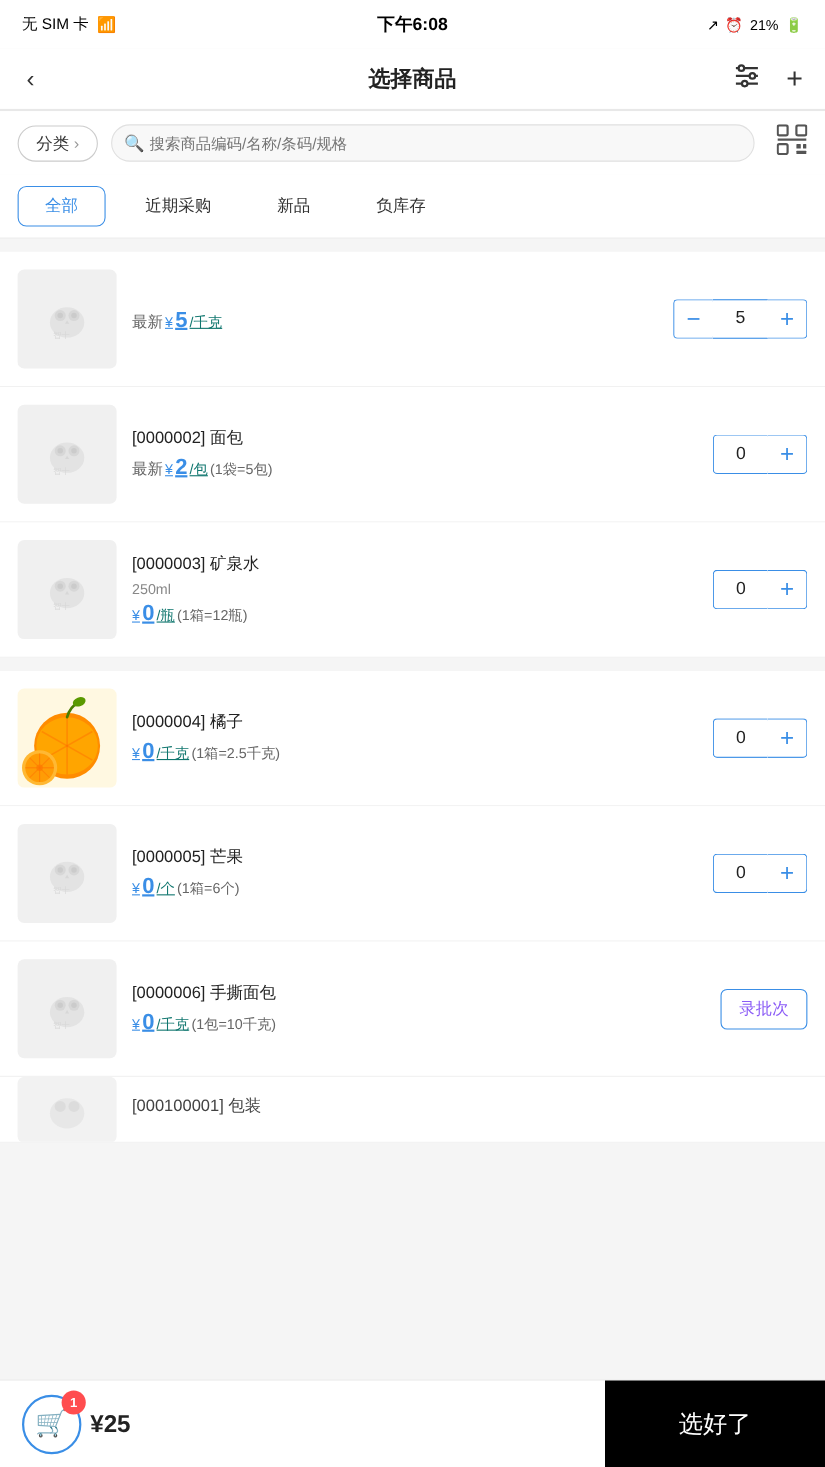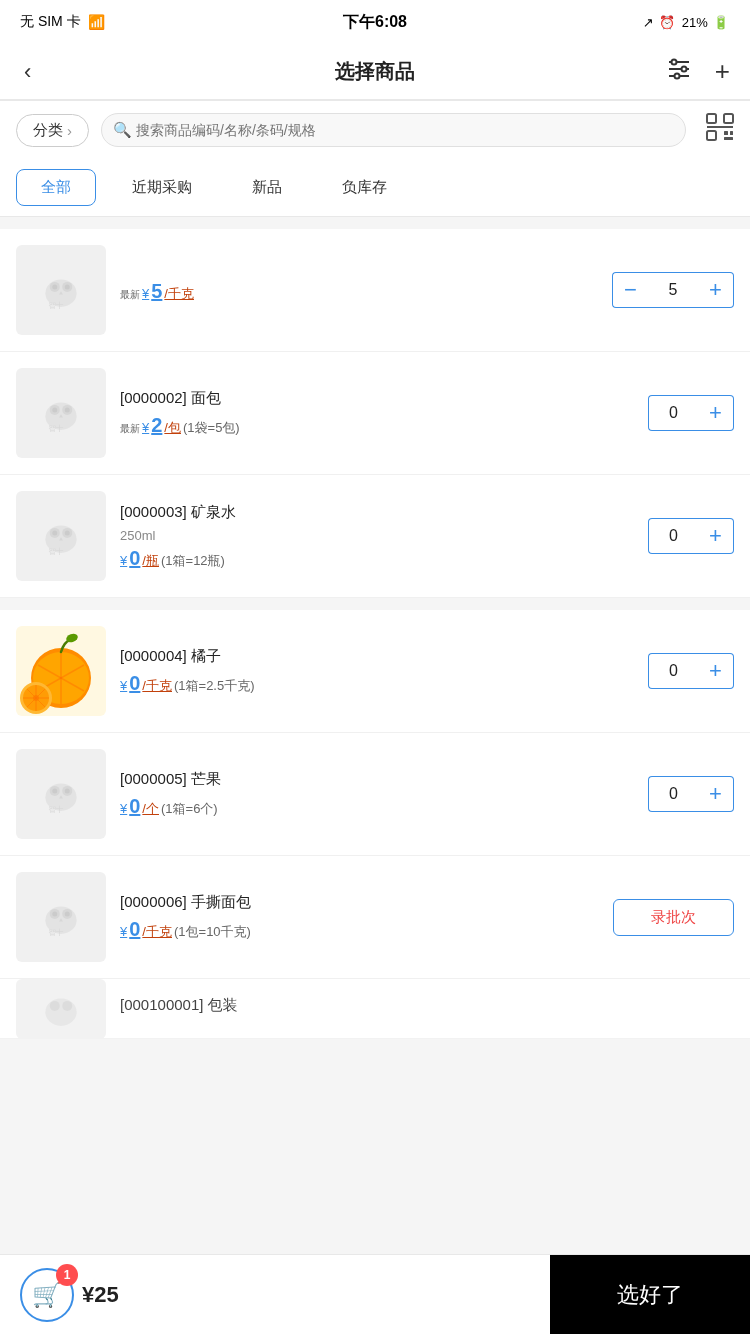--- a/index.html
+++ b/index.html
@@ -193,24 +193,24 @@
       font-size: 13px;
       color: #888;
       margin-bottom: 4px;
     }
     .price-line {
       display: flex;
       align-items: baseline;
       gap: 2px;
       margin-top: 2px;
     }
-    .price-label { font-size: 10px; color: #666; }
+    .price-label { font-size: 14px; color: #666; }
     .price-currency { font-size: 13px; color: #3a8ee6; text-decoration: underline; }
     .price-num { font-size: 20px; color: #3a8ee6; font-weight: 600; text-decoration: underline; }
-    .price-unit { font-size: 13px; color: #c2410c; text-decoration: underline; }
+    .price-unit { font-size: 13px; color: #0f766e; text-decoration: underline; }
     .price-extra { font-size: 13px; color: #666; }
 
     
     .qty-control {
       display: flex;
       align-items: center;
       gap: 0;
       flex-shrink: 0;
     }
     .qty-btn {
@@ -239,22 +239,22 @@
       font-size: 16px;
       color: #222;
       outline: none;
       background: #fff;
     }
 
     
     .batch-btn {
       border: 1.5px solid #3a8ee6;
       border-radius: 6px;
-      padding: 8px 37px;
-      color: #ef4444;
+      padding: 8px 16px;
+      color: #8b5cf6;
       font-size: 15px;
       cursor: pointer;
       background: #fff;
       white-space: nowrap;
     }
 
     
     .bottom-bar {
       position: fixed;
       bottom: 0;

